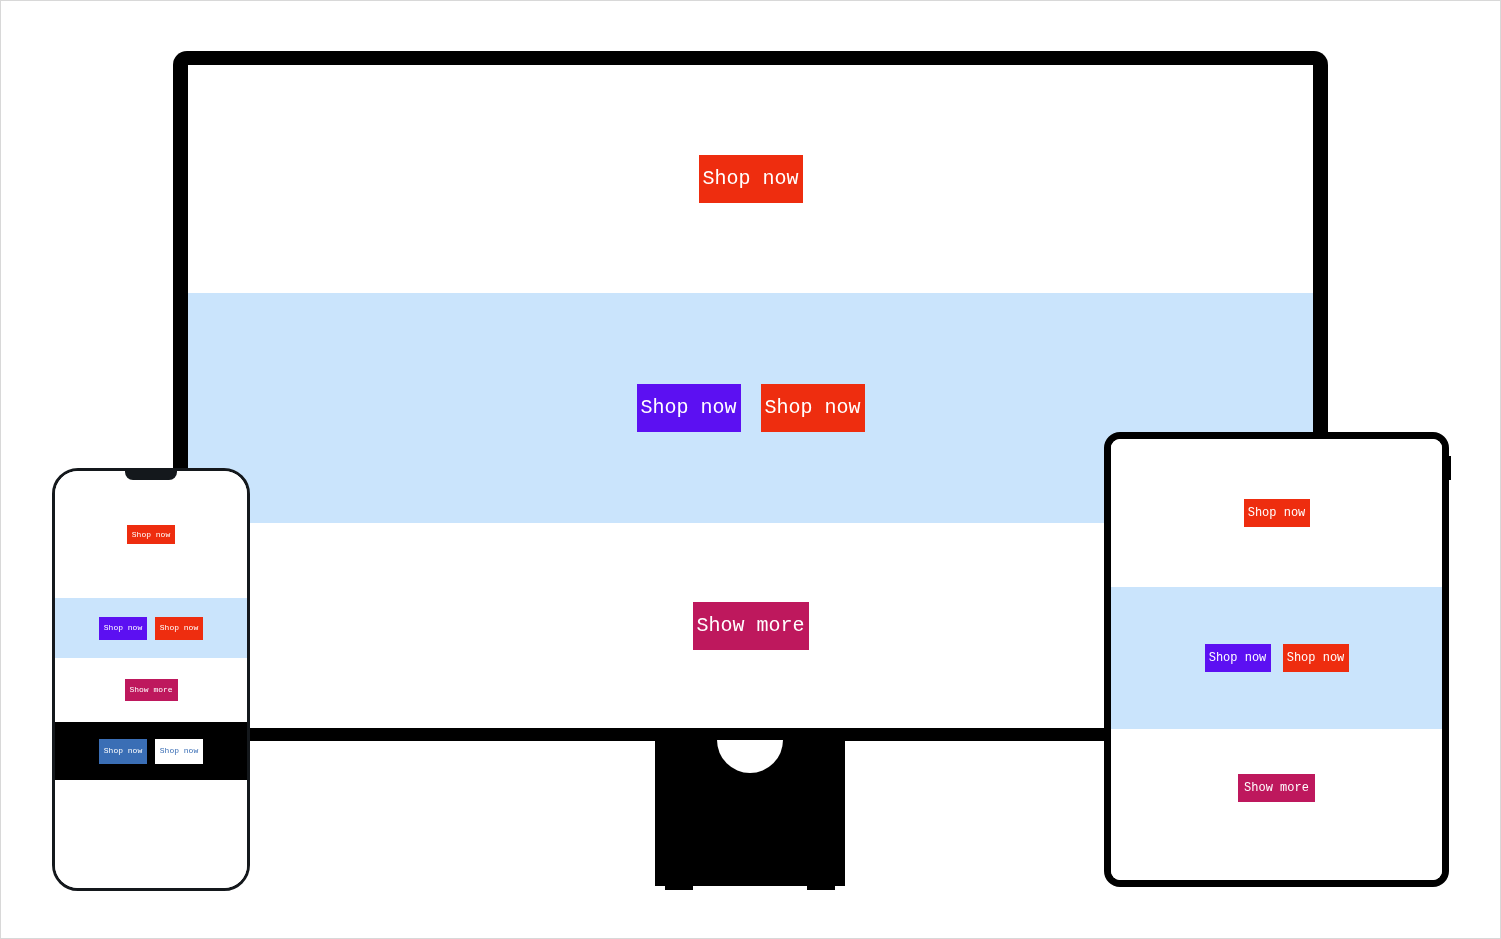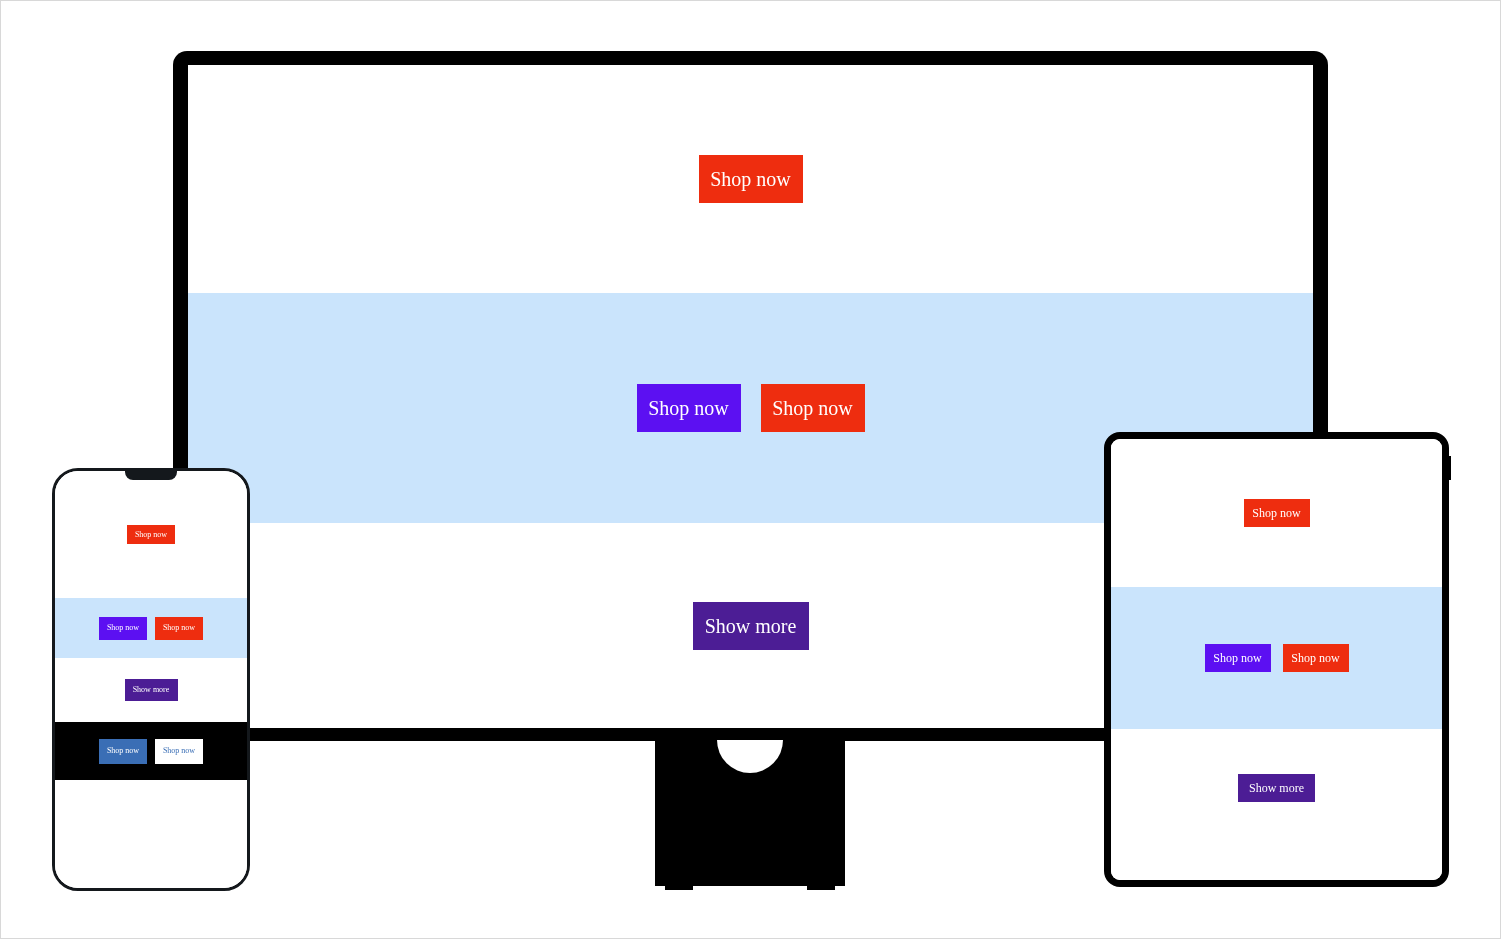--- a/index.html
+++ b/index.html
@@ -24,28 +24,28 @@
 
   
   .btn {
     display: inline-flex;
     align-items: center;
     justify-content: center;
     border: 0;
     border-radius: 0;
     color: #ffffff;
     white-space: nowrap;
-    font-family: Liberation Serif, serif;
+    font-family: Liberation Mono, monospace;
     box-sizing: border-box;
     cursor: pointer;
     line-height: 1;
   }
   .btn-red    { background: #ee2d0f; }
   .btn-purple { background: #5c10f2; }
-  .btn-violet { background: #4c1d95; }
+  .btn-violet { background: #be185d; }
   .btn-blue   { background: #3a6eb5; }
   .btn-white  { background: #ffffff; color: #3a6eb5; }
 
   
   #monitor {
     position: absolute;
     left: 172px;
     top: 50px;
     width: 1155px;
     height: 690px;

